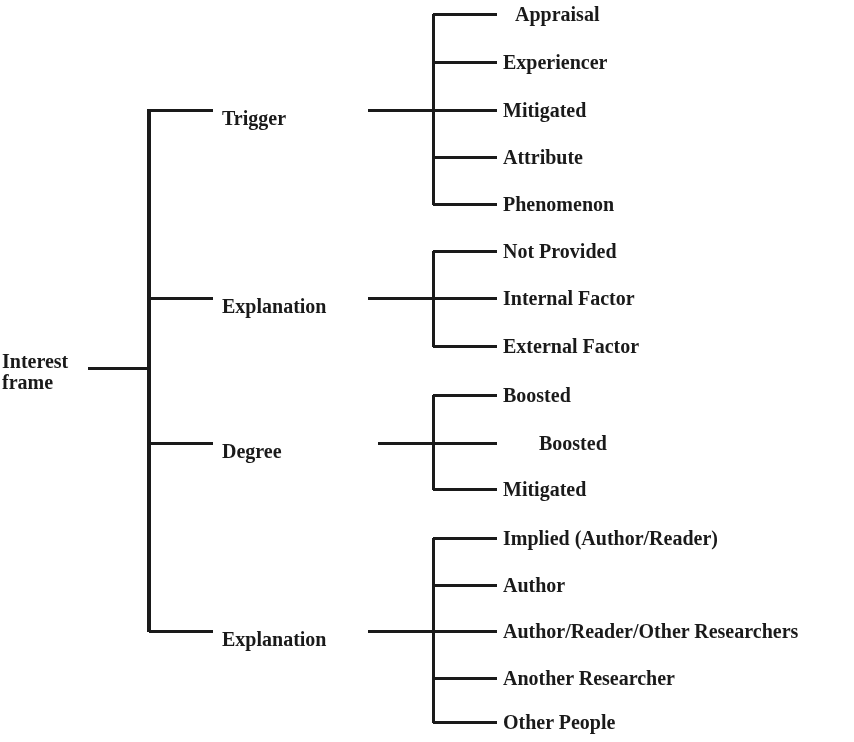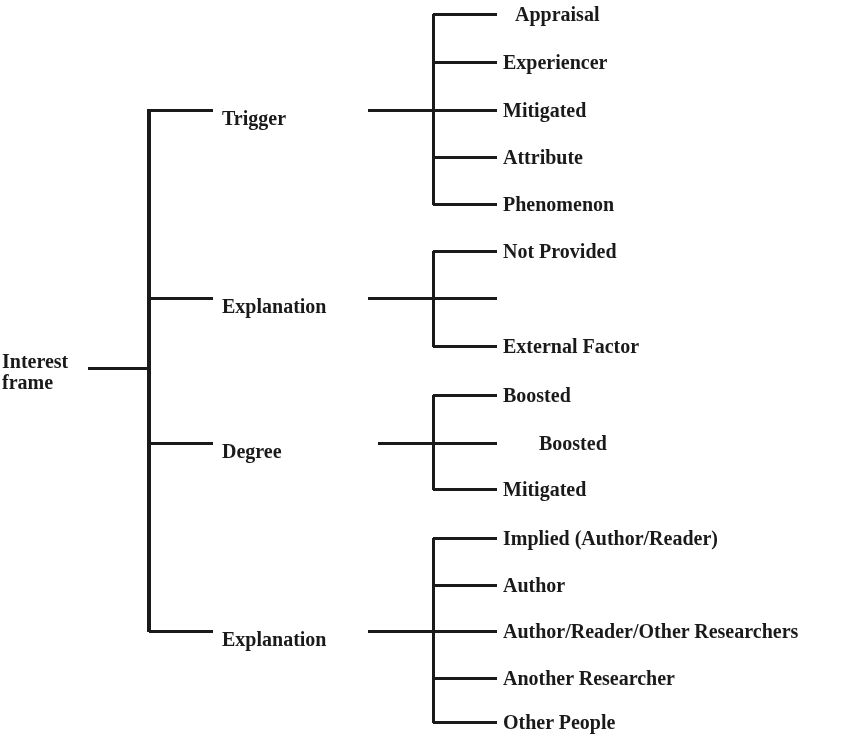--- a/index.html
+++ b/index.html
@@ -110,20 +110,21 @@
   <div class="node-label branch-label" style="left:222px; top:443px;">Degree</div>
   <div class="node-label branch-label" style="left:222px; top:631px;">Explanation</div>
 
   <div class="node-label leaf-label" style="left:503px; top:14px;margin-left:12px;">Appraisal</div>
   <div class="node-label leaf-label" style="left:503px; top:62px;">Experiencer</div>
   <div class="node-label leaf-label" style="left:503px; top:110px;">Mitigated</div>
   <div class="node-label leaf-label" style="left:503px; top:157px;">Attribute</div>
   <div class="node-label leaf-label" style="left:503px; top:204px;">Phenomenon</div>
 
   <div class="node-label leaf-label" style="left:503px; top:251px;">Not Provided</div>
+  <div class="node-label leaf-label" style="left:503px; top:298px;">Internal Factor</div>
   <div class="node-label leaf-label" style="left:503px; top:346px;">External Factor</div>
 
   <div class="node-label leaf-label" style="left:503px; top:395px;">Boosted</div>
   <div class="node-label leaf-label" style="left:503px; top:443px;margin-left:36px;">Boosted</div>
   <div class="node-label leaf-label" style="left:503px; top:489px;">Mitigated</div>
 
   <div class="node-label leaf-label" style="left:503px; top:538px;">Implied (Author/Reader)</div>
   <div class="node-label leaf-label" style="left:503px; top:585px;">Author</div>
   <div class="node-label leaf-label" style="left:503px; top:631px;">Author/Reader/Other Researchers</div>
   <div class="node-label leaf-label" style="left:503px; top:678px;">Another Researcher</div>

